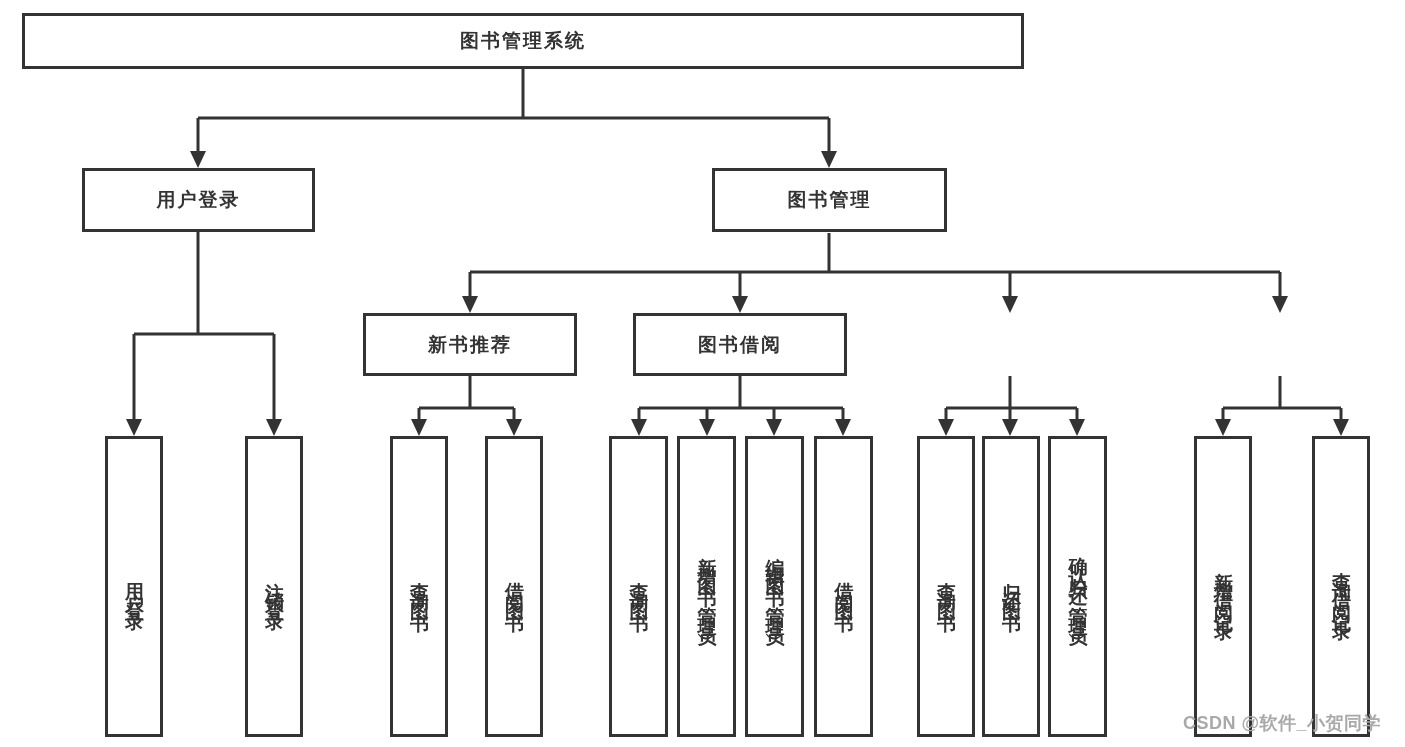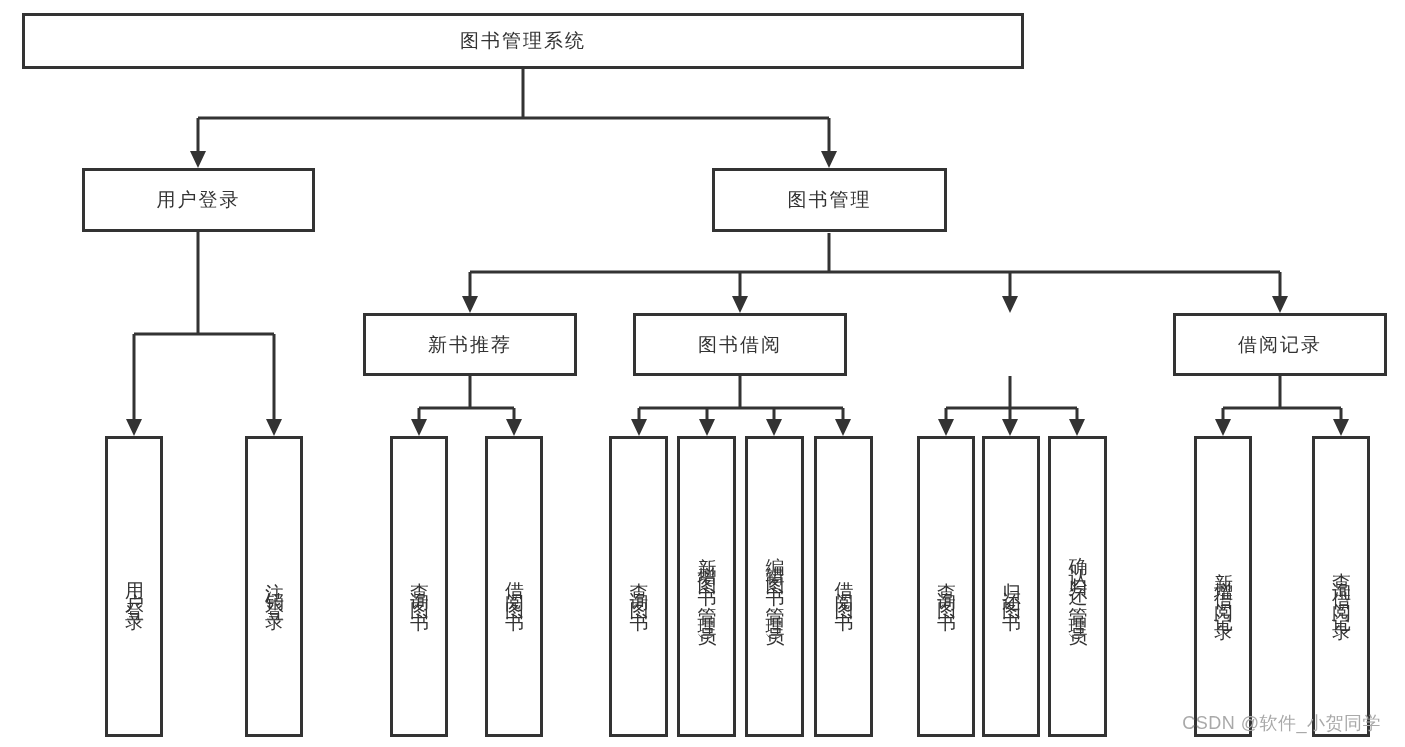--- a/index.html
+++ b/index.html
@@ -8,20 +8,21 @@
     --wm:#a9a9a9;
     --bg:#ffffff;
   }
   html,body{margin:0;padding:0;background:var(--bg);}
   body{font-family:"Liberation Sans", sans-serif;}
   .canvas{
     position:relative;
     width:1405px;height:747px;
     background:var(--bg);
     overflow:hidden;
+    font-weight:bold;
   }
   .connectors{position:absolute;left:0;top:0;z-index:1;}
   .node{
     position:absolute;
     box-sizing:border-box;
     border:3px solid var(--line);
     background:#fff;
     display:flex;align-items:center;justify-content:center;
     color:var(--text);
     z-index:2;
@@ -129,23 +130,20 @@
   <div class="node lvl2 b">
     <span class="hlabel">图书管理</span>
   </div>
 
   <div class="node lvl3" style="left:633px">
     <span class="hlabel">图书借阅</span>
   </div>
   <div class="node lvl3" style="left:363px">
     <span class="hlabel">新书推荐</span>
   </div>
-  <div class="node lvl3" style="left:1173px">
-    <span class="hlabel">借阅记录</span>
-  </div>
 
   <div class="node leaf" style="left:105px">
     <span class="vtext">用户登录</span>
   </div>
   <div class="node leaf" style="left:245px">
     <span class="vtext">注销登录</span>
   </div>
 
   <div class="node leaf" style="left:390px">
     <span class="vtext">查询图书</span>

